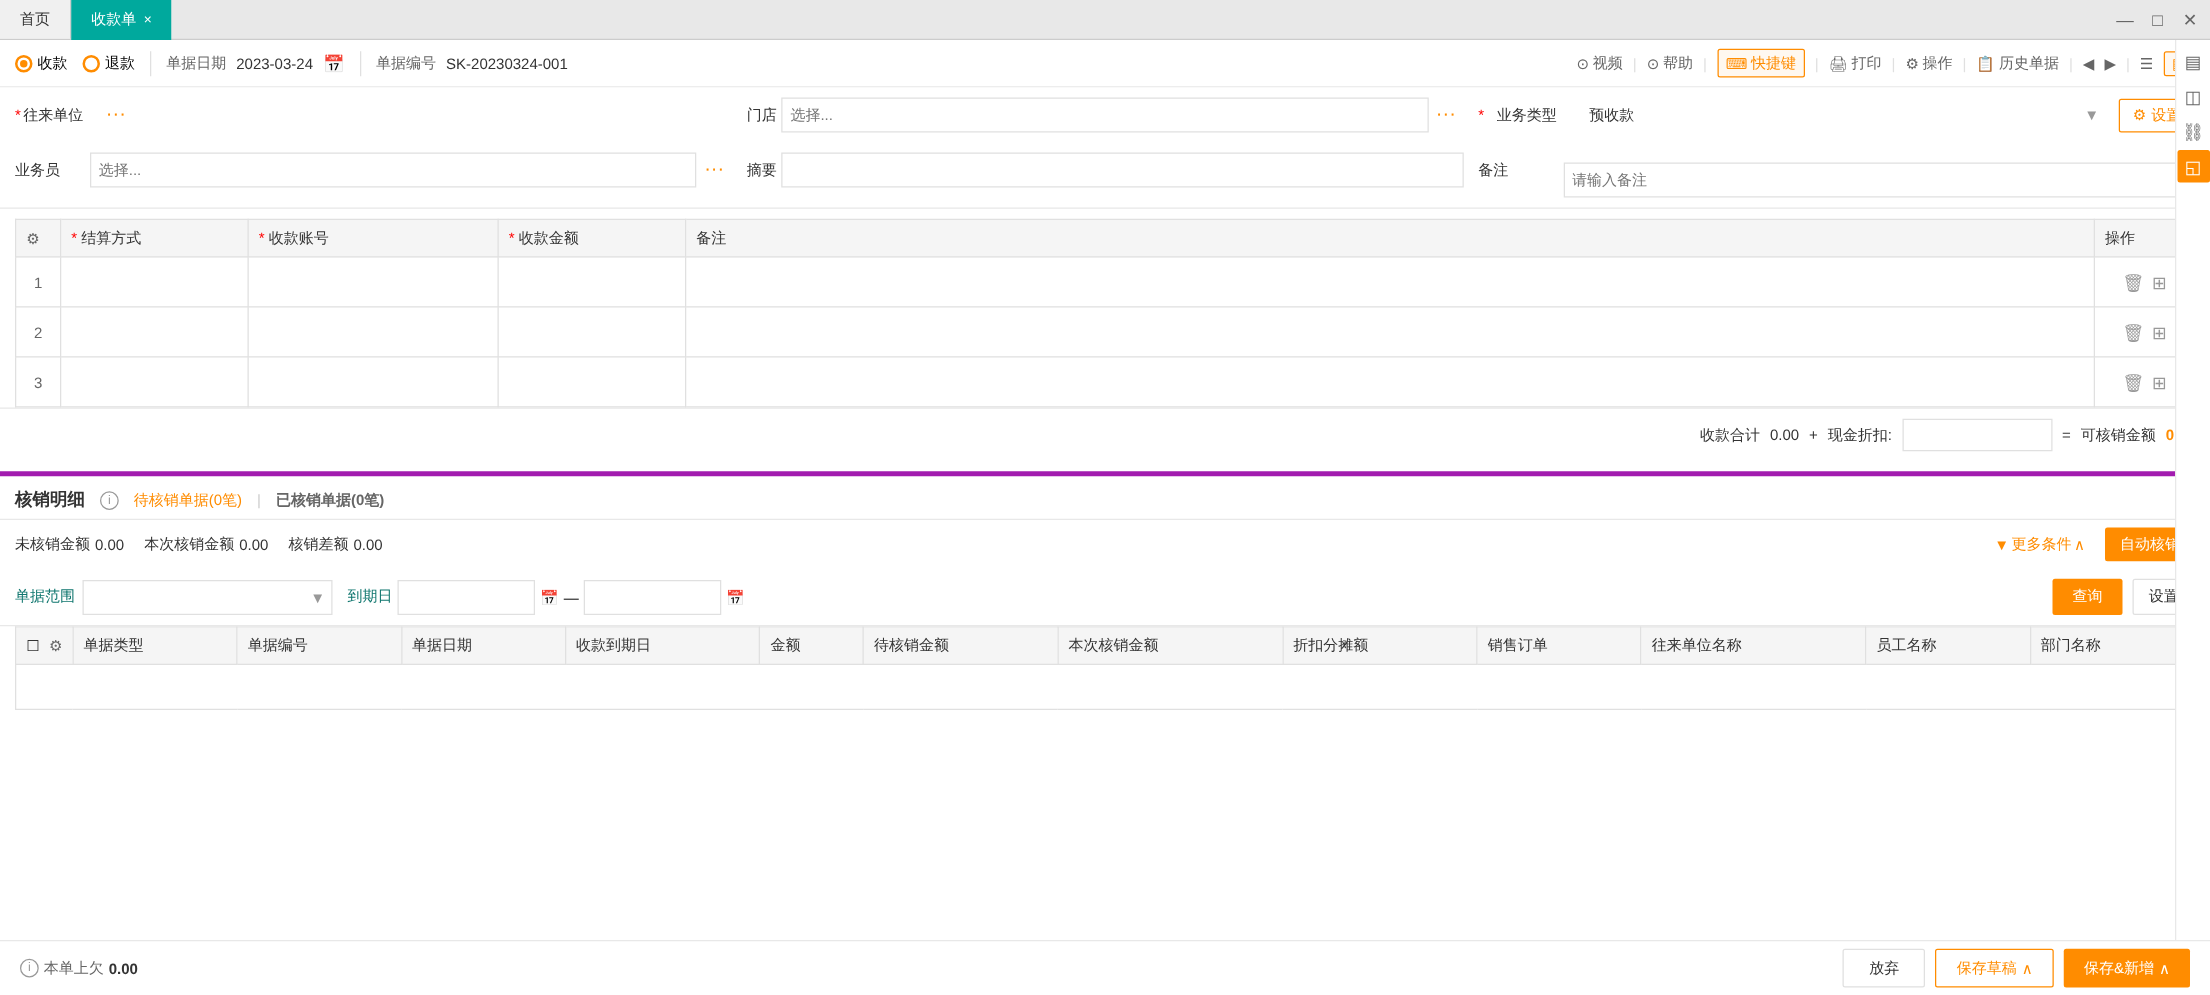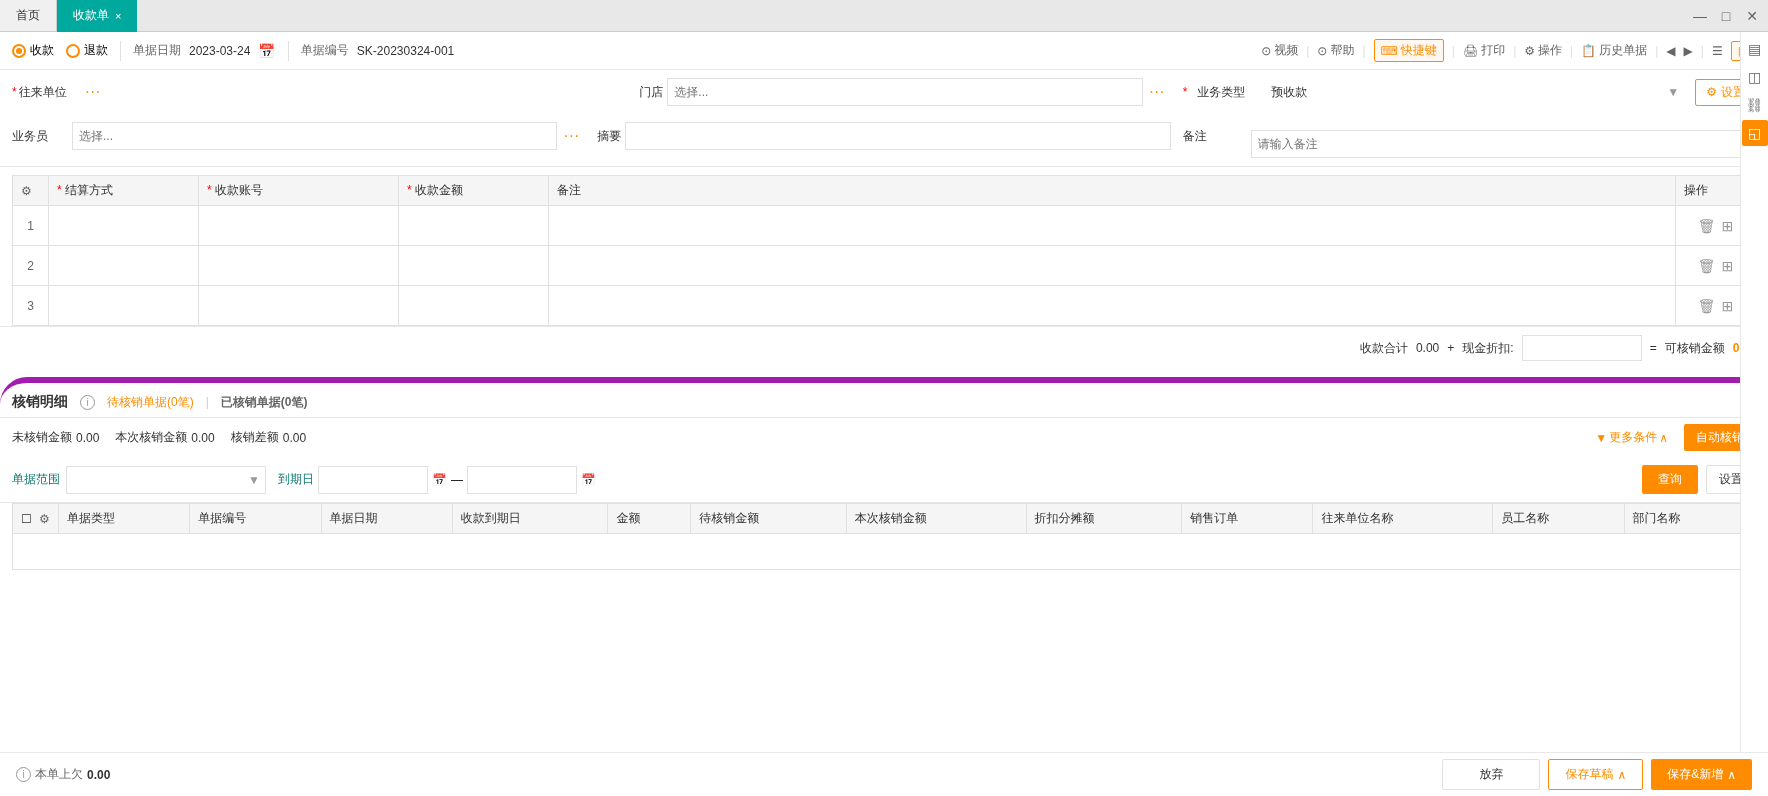--- a/index.html
+++ b/index.html
@@ -50,21 +50,21 @@
     .row-num { text-align: center; color: #666; padding: 0 8px; }
     .action-icons { display: flex; justify-content: center; gap: 6px; align-items: center; padding: 0 8px; }
     .action-icon { color: #999; cursor: pointer; font-size: 14px; }
 
     
     .summary-row { display: flex; align-items: center; justify-content: flex-end; padding: 8px 12px; gap: 8px; color: #333; border-top: 1px solid #e8e8e8; }
     .summary-highlight { color: #ff8c00; font-weight: bold; }
     .summary-input { width: 120px; height: 26px; border: 1px solid #e0e0e0; padding: 0 6px; outline: none; }
 
     
-    .writeoff-section { background: #fff; margin-top: 8px; border-top: 6px solid #a21caf; border-radius: 27px; }
+    .writeoff-section { background: #fff; margin-top: 8px; border-top: 4px solid #a21caf; }
     .writeoff-header { display: flex; align-items: center; gap: 12px; padding: 10px 12px 6px; border-bottom: 1px solid #e8e8e8; }
     .writeoff-title { font-size: 14px; font-weight: bold; color: #333; }
     .info-icon { width: 15px; height: 15px; border-radius: 50%; border: 1px solid #999; display: inline-flex; align-items: center; justify-content: center; font-size: 10px; color: #999; cursor: pointer; }
     .tab-link { color: #ff8c00; cursor: pointer; }
     .writeoff-stats { display: flex; align-items: center; gap: 16px; padding: 6px 12px; }
     .stat-item { display: flex; align-items: center; gap: 4px; color: #333; }
     .more-conditions { margin-left: auto; color: #ff8c00; cursor: pointer; display: flex; align-items: center; gap: 2px; }
     .auto-writeoff-btn { background: #ff8c00; color: #fff; border: none; padding: 5px 12px; cursor: pointer; border-radius: 2px; }
 
     
@@ -80,21 +80,21 @@
     
     .bottom-table { width: 100%; border-collapse: collapse; }
     .bottom-table th { background: #f5f5f5; border: 1px solid #e0e0e0; padding: 6px 8px; text-align: left; color: #333; font-weight: normal; white-space: nowrap; }
     .bottom-table td { border: 1px solid #e0e0e0; padding: 6px 8px; height: 36px; }
 
     
     .footer { position: fixed; bottom: 0; left: 0; right: 0; display: flex; align-items: center; padding: 8px 16px; background: #fff; border-top: 1px solid #e8e8e8; gap: 12px; height: 44px; }
     .footer-info { display: flex; align-items: center; gap: 4px; color: #666; }
     .footer-value { color: #333; font-weight: bold; }
     .footer-btns { margin-left: auto; display: flex; gap: 8px; }
-    .btn-abandon { background: #fff; border: 1px solid #e0e0e0; color: #333; padding: 6px 36px; cursor: pointer; border-radius: 2px; }
+    .btn-abandon { background: #fff; border: 1px solid #e0e0e0; color: #333; padding: 6px 20px; cursor: pointer; border-radius: 2px; }
     .btn-draft { background: #fff; border: 1px solid #ff8c00; color: #ff8c00; padding: 6px 16px; cursor: pointer; border-radius: 2px; display: flex; align-items: center; gap: 4px; }
     .btn-save { background: #ff8c00; border: none; color: #fff; padding: 6px 16px; cursor: pointer; border-radius: 2px; display: flex; align-items: center; gap: 4px; }
 
     
     .right-sidebar { position: fixed; right: 0; top: 32px; width: 28px; background: #fff; border-left: 1px solid #e8e8e8; display: flex; flex-direction: column; align-items: center; padding: 4px 0; gap: 2px; height: calc(796px - 32px - 44px); }
     .sidebar-icon { width: 26px; height: 26px; display: flex; align-items: center; justify-content: center; cursor: pointer; color: #666; font-size: 14px; border-radius: 2px; }
     .sidebar-icon.active { background: #ff8c00; color: #fff; }
 
     
     .select-wrapper { position: relative; display: inline-flex; align-items: center; width: 100%; }
@@ -182,21 +182,21 @@
   <div class="form-area">
     <div class="form-row">
 
       <div class="form-field" style="flex:2; padding-right:12px;">
         <span class="required-star">*</span>
         <span class="form-label">往来单位</span>
         <span class="more-btn">···</span>
       </div>
 
       <div class="form-field" style="flex:2; padding-right:12px;">
-        <span class="form-label" style="min-width:28px;margin-left:42px;">门店</span>
+        <span class="form-label" style="min-width:28px;">门店</span>
         <input class="form-input" type="text" style="flex: 1 1 0%; color: rgb(204, 204, 204);" placeholder="选择...">
         <span class="more-btn">···</span>
       </div>
 
       <div class="form-field" style="flex:2; gap:8px;">
         <span class="required-star">*</span>
         <span class="form-label">业务类型</span>
         <div class="select-wrapper" style="flex:1;">
           <span style="padding: 0 6px; color:#333;">预收款</span>
           <span style="margin-left:auto; padding-right:8px; color:#999;">▼</span>

